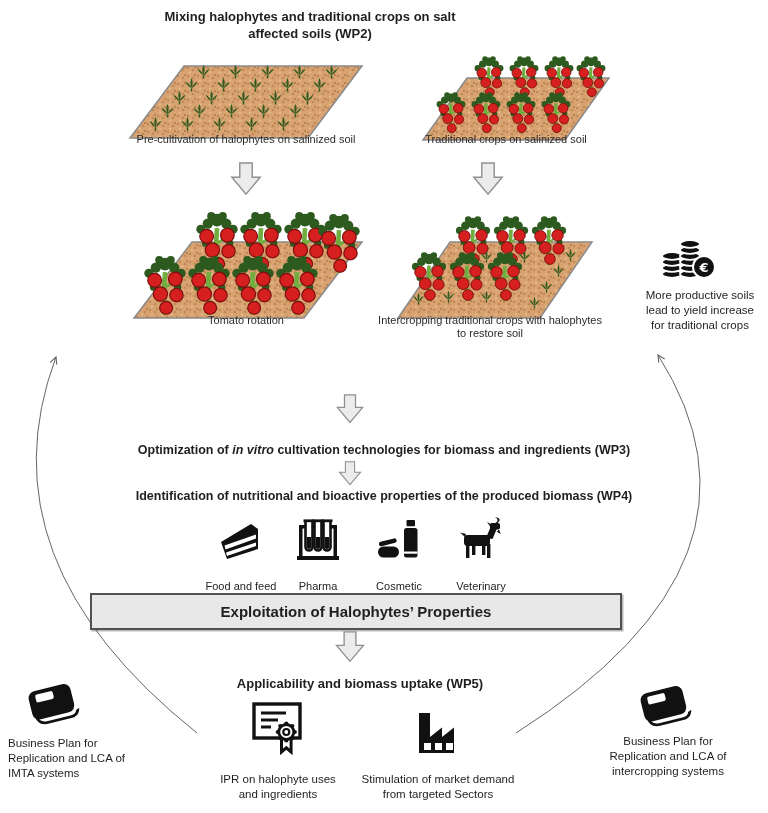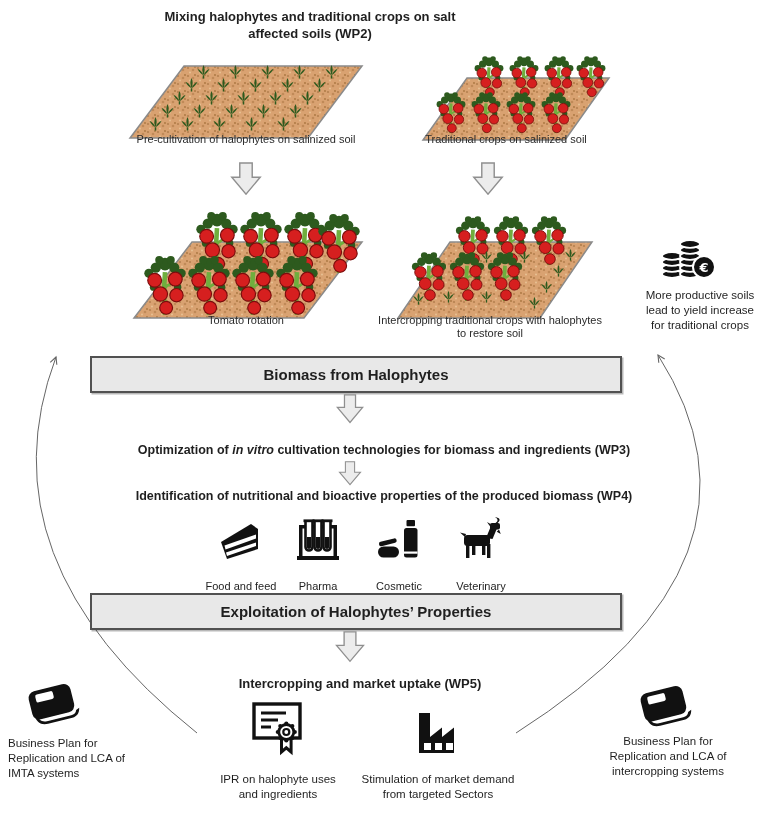--- a/index.html
+++ b/index.html
@@ -190,23 +190,20 @@
     </g>
     <circle cx="44" cy="33" r="11" fill="#111" stroke="#fff" stroke-width="2"></circle>
     <text x="44" y="37.5" font-size="13" font-weight="bold" fill="#fff" text-anchor="middle" font-family="DejaVu Sans, sans-serif">€</text>
   </svg>
   <div class="abs note" style="left:632px;top:288px;width:136px;z-index:2">
     <span class="l">More productive soils</span>
     <span class="l">lead to yield increase</span>
     <span class="l">for traditional crops</span>
   </div>
 
-  <div class="abs bar" style="top:356px;z-index:2">
-    <span>Biomass from Halophytes</span>
-  </div>
   <svg class="abs" style="left:333px;top:394px;z-index:2" width="34" height="30">
       <use href="#sym-arrow" width="34" height="30"></use>
     </svg>
 
   <div class="abs wpline" style="top:443px;z-index:2">
     <span>Optimization of </span><span class="it">in vitro</span><span> cultivation technologies for biomass and ingredients (WP3)</span>
   </div>
   <svg class="abs" style="left:338px;top:461px;z-index:2" width="24" height="25">
       <use href="#sym-arrow" width="24" height="25"></use>
     </svg>
@@ -283,21 +280,21 @@
     <div class="slbl">Veterinary</div>
   </div>
 
   <div class="abs bar" style="top:593px;z-index:2">
     <span>Exploitation of Halophytes’ Properties</span>
   </div>
   <svg class="abs" style="left:333px;top:631px;z-index:2" width="34" height="32">
       <use href="#sym-arrow" width="34" height="32"></use>
     </svg>
 
-  <div class="abs" style="left:160px;top:676px;width:400px;text-align:center;font-weight:bold;font-size:13px;z-index:2">Intercropping and market uptake (WP5)</div>
+  <div class="abs" style="left:160px;top:676px;width:400px;text-align:center;font-weight:bold;font-size:13px;z-index:2">Applicability and biomass uptake (WP5)</div>
 
   <div class="abs outitem" style="left:197px;width:162px;z-index:2">
     <div class="oicon">
       <svg width="56" height="58">
         <path d="M31.5 40 V54 l4.8 -4.2 4.8 4.2 V40 Z" fill="#fff" stroke="#111" stroke-width="3"></path>
         <rect x="4" y="6" width="46" height="34" fill="#fff" stroke="#111" stroke-width="3.4"></rect>
         <line x1="11" y1="15" x2="36" y2="15" stroke="#111" stroke-width="3"></line>
         <line x1="11" y1="22" x2="28" y2="22" stroke="#111" stroke-width="3"></line>
         <line x1="11" y1="29" x2="21" y2="29" stroke="#111" stroke-width="3"></line>
         <g fill="#111">

